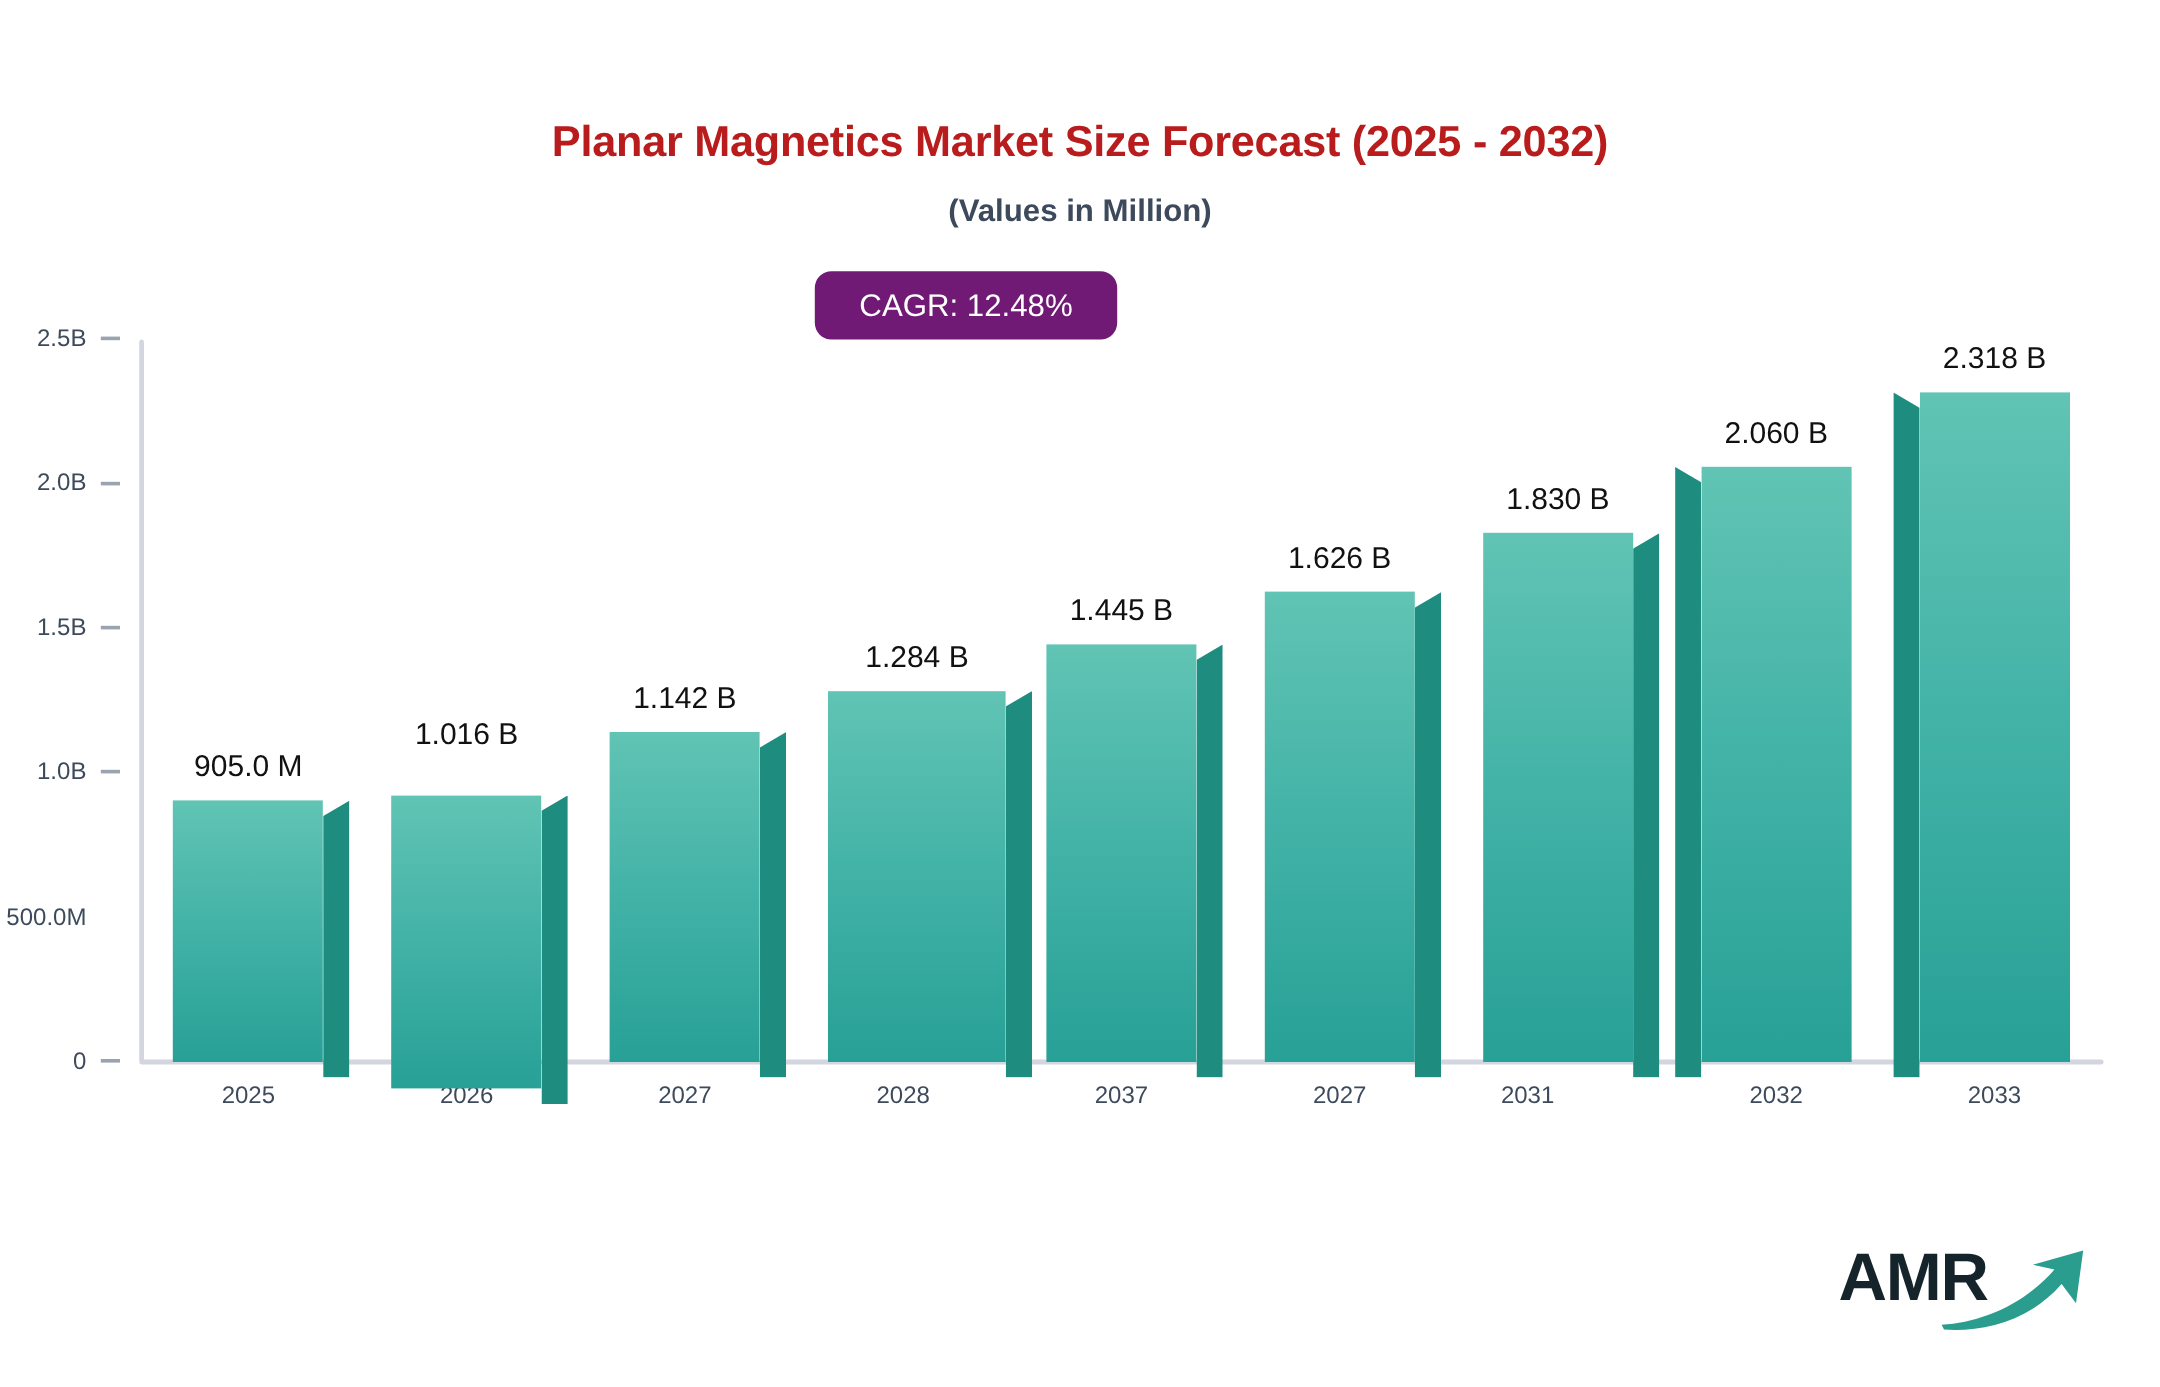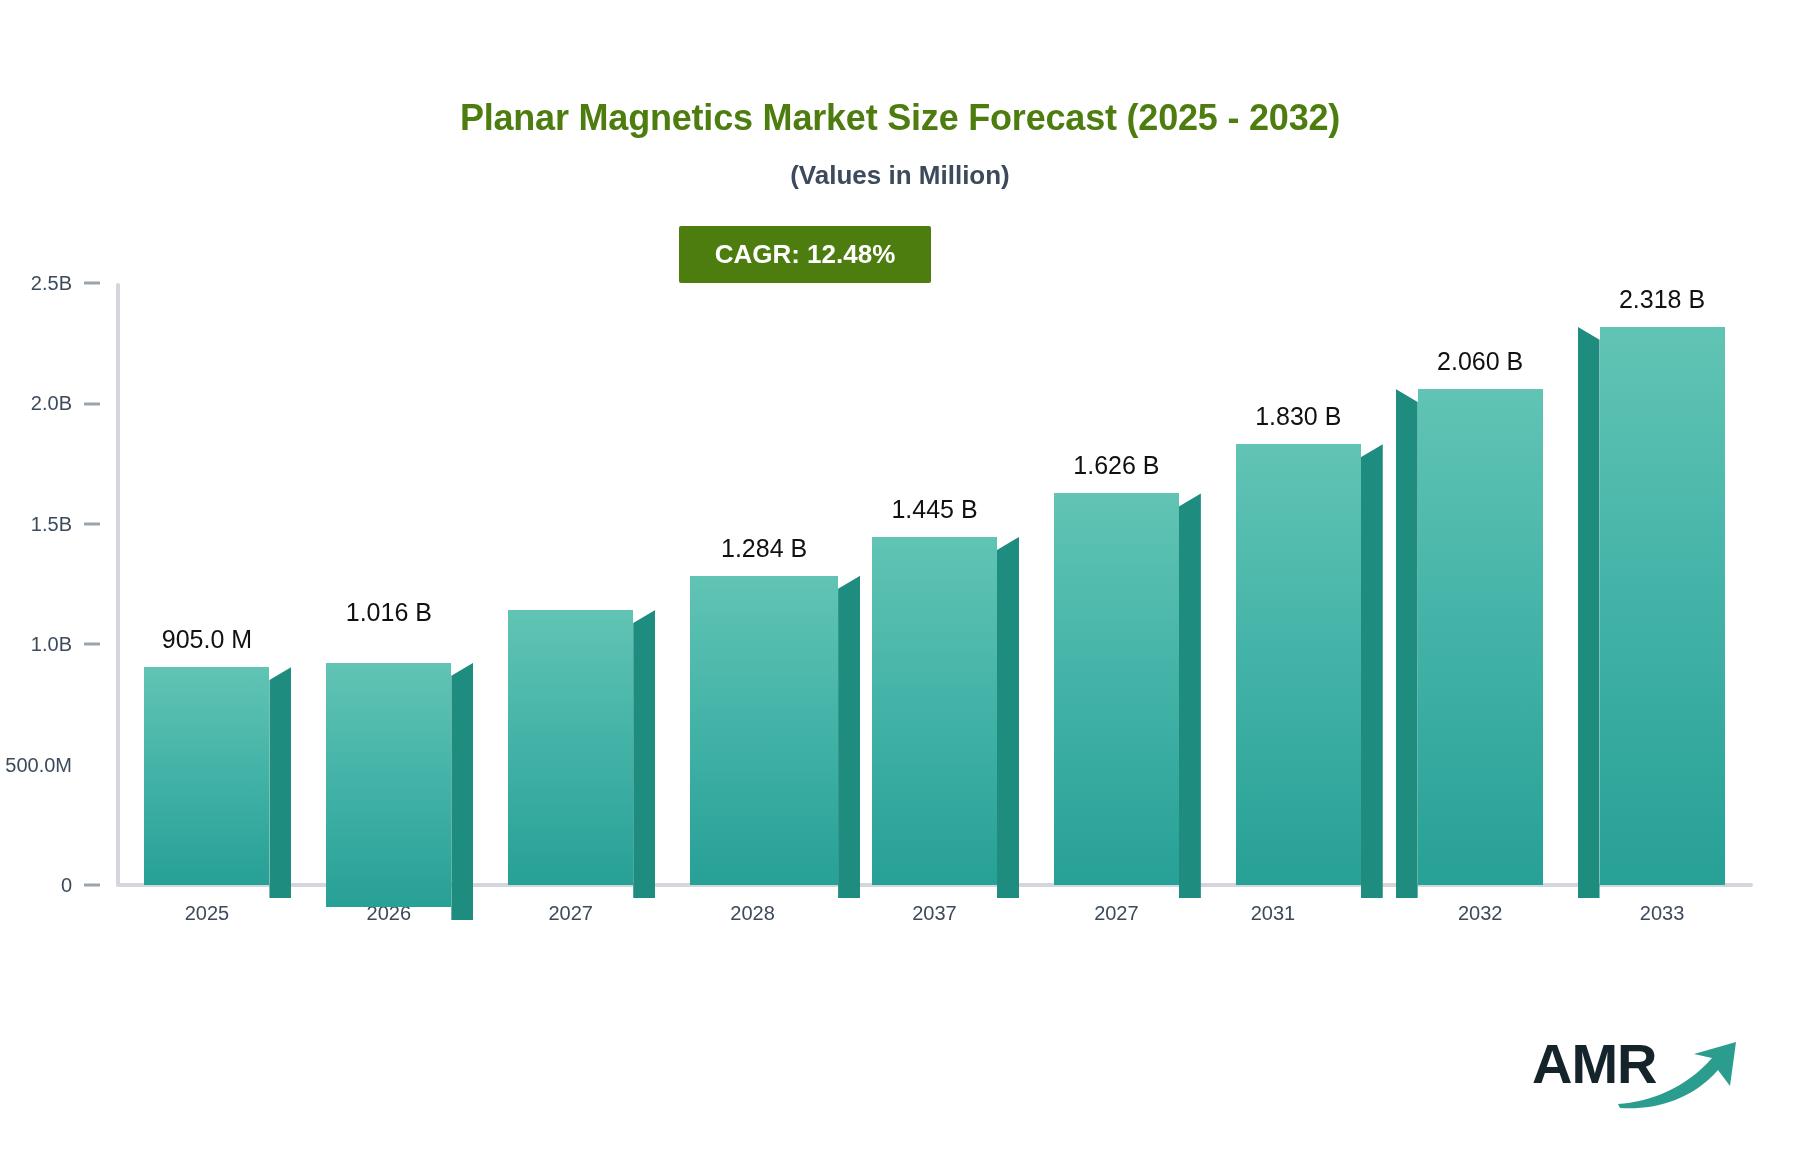--- a/index.html
+++ b/index.html
@@ -18,46 +18,46 @@
   
   .header {
     position: absolute;
     top: 0; left: 0; right: 0;
     text-align: center;
     padding-top: 98px;
   }
   .chart-title {
     font-size: 36px;
     font-weight: bold;
-    color: #4d7c0f;
+    color: #b91c1c;
     letter-spacing: -0.2px;
     margin: 0;
     line-height: 1.1;
   }
   .chart-subtitle {
     font-size: 26px;
     font-weight: bold;
     color: #3d4a5c;
     margin: 0;
     padding-top: 23px;
     line-height: 1.1;
   }
 
   
   .cagr-badge {
     position: absolute;
     left: 679px;
     top: 226px;
     width: 252px;
     height: 57px;
-    border-radius: 2px;
-    background: #4d7c0f;
+    border-radius: 14px;
+    background: #701a75;
     color: #ffffff;
     font-size: 26px;
-    font-weight: bold;
+    font-weight: normal;
     display: flex;
     align-items: center;
     justify-content: center;
     box-sizing: border-box;
     z-index: 6;
   }
 
   
   .plot {
     position: absolute;
@@ -220,20 +220,21 @@
         <div class="bar-value" style="top: -42px;">905.0 M</div>
       </div>
       <div class="bar-group" style="left: 326.333px; width: 125px; height: 267px; top: 640.347px; bottom: auto;">
         <div class="bar-side right" style="height: 257.653px;"></div>
         <div class="bar-face" style="height: 244.653px;"></div>
         <div class="bar-value" style="top: -42px;">1.016 B</div>
       </div>
       <div class="bar-group" style="left: 508.222px; width: 125px; height: 274.994px; top: 610.006px; bottom: auto;">
         <div class="bar-side right" style="height: 287.994px;"></div>
         <div class="bar-face" style="height: 274.994px;"></div>
+        <div class="bar-value" style="top: -42px;">1.142 B</div>
       </div>
       <div class="bar-group" style="left: 690.111px; width: 148px; height: 309.187px; top: 575.813px; bottom: auto;">
         <div class="bar-side right" style="height: 322.187px;"></div>
         <div class="bar-face" style="height: 309.187px;"></div>
         <div class="bar-value" style="top: -42px;">1.284 B</div>
       </div>
       <div class="bar-group" style="left: 872px; width: 125px; height: 347.956px; top: 537.044px; bottom: auto;">
         <div class="bar-side right" style="height: 360.956px;"></div>
         <div class="bar-face" style="height: 347.956px;"></div>
         <div class="bar-value" style="top: -42px;">1.445 B</div>

